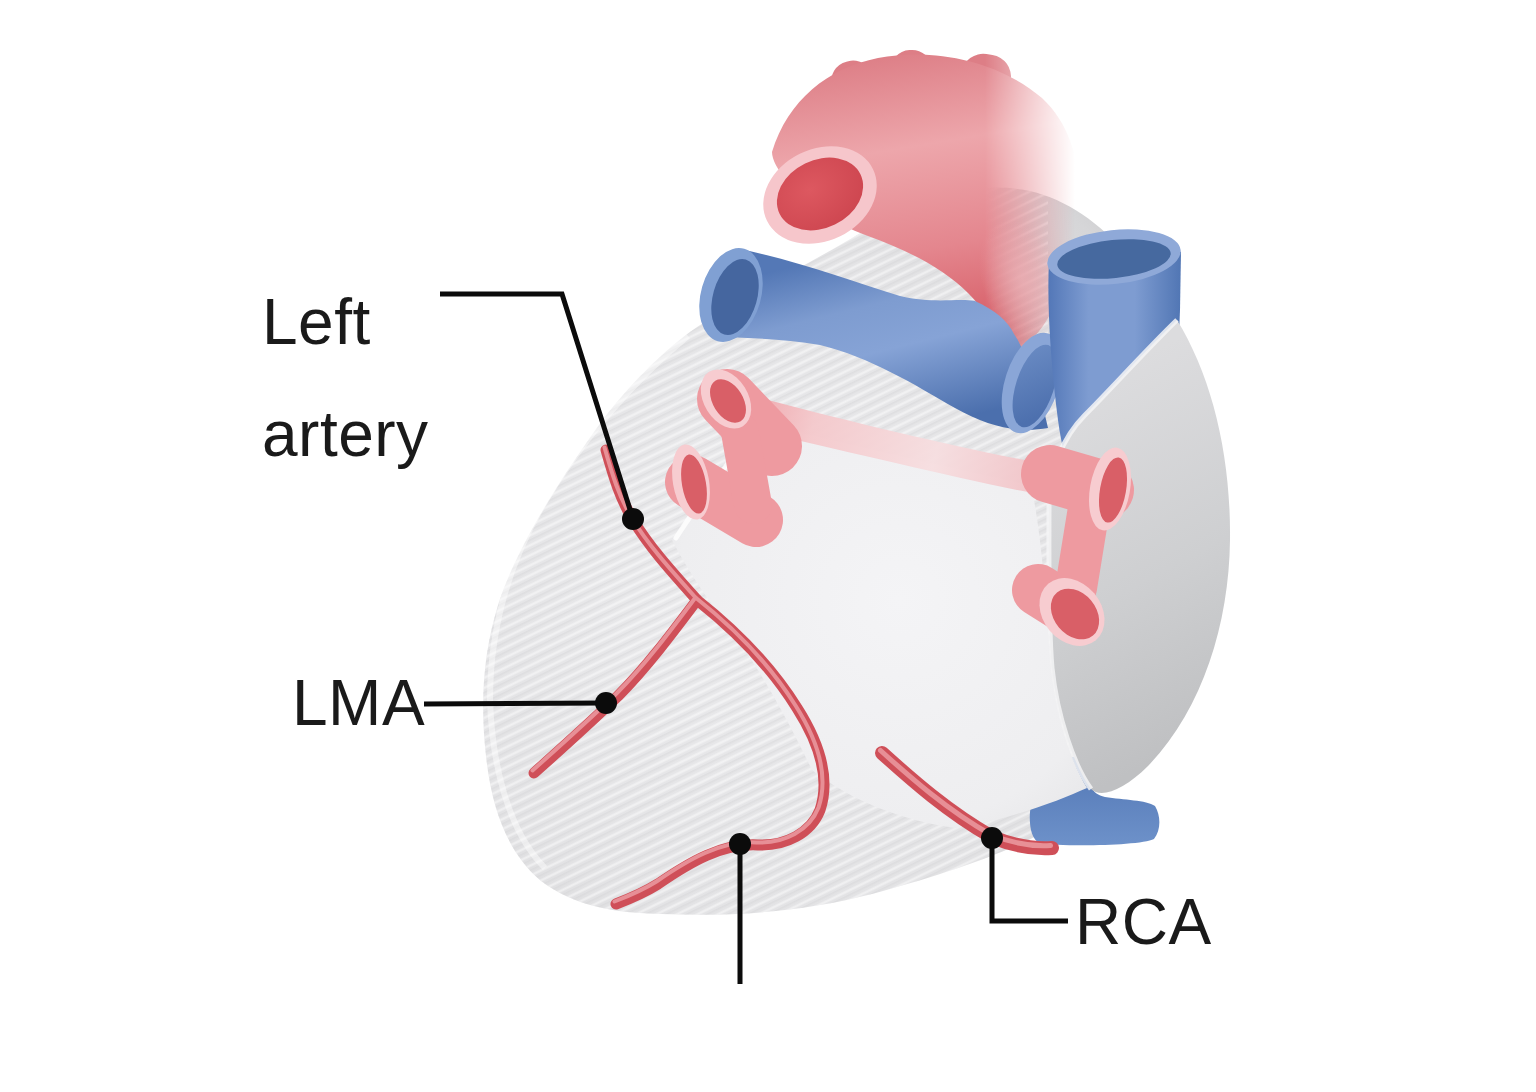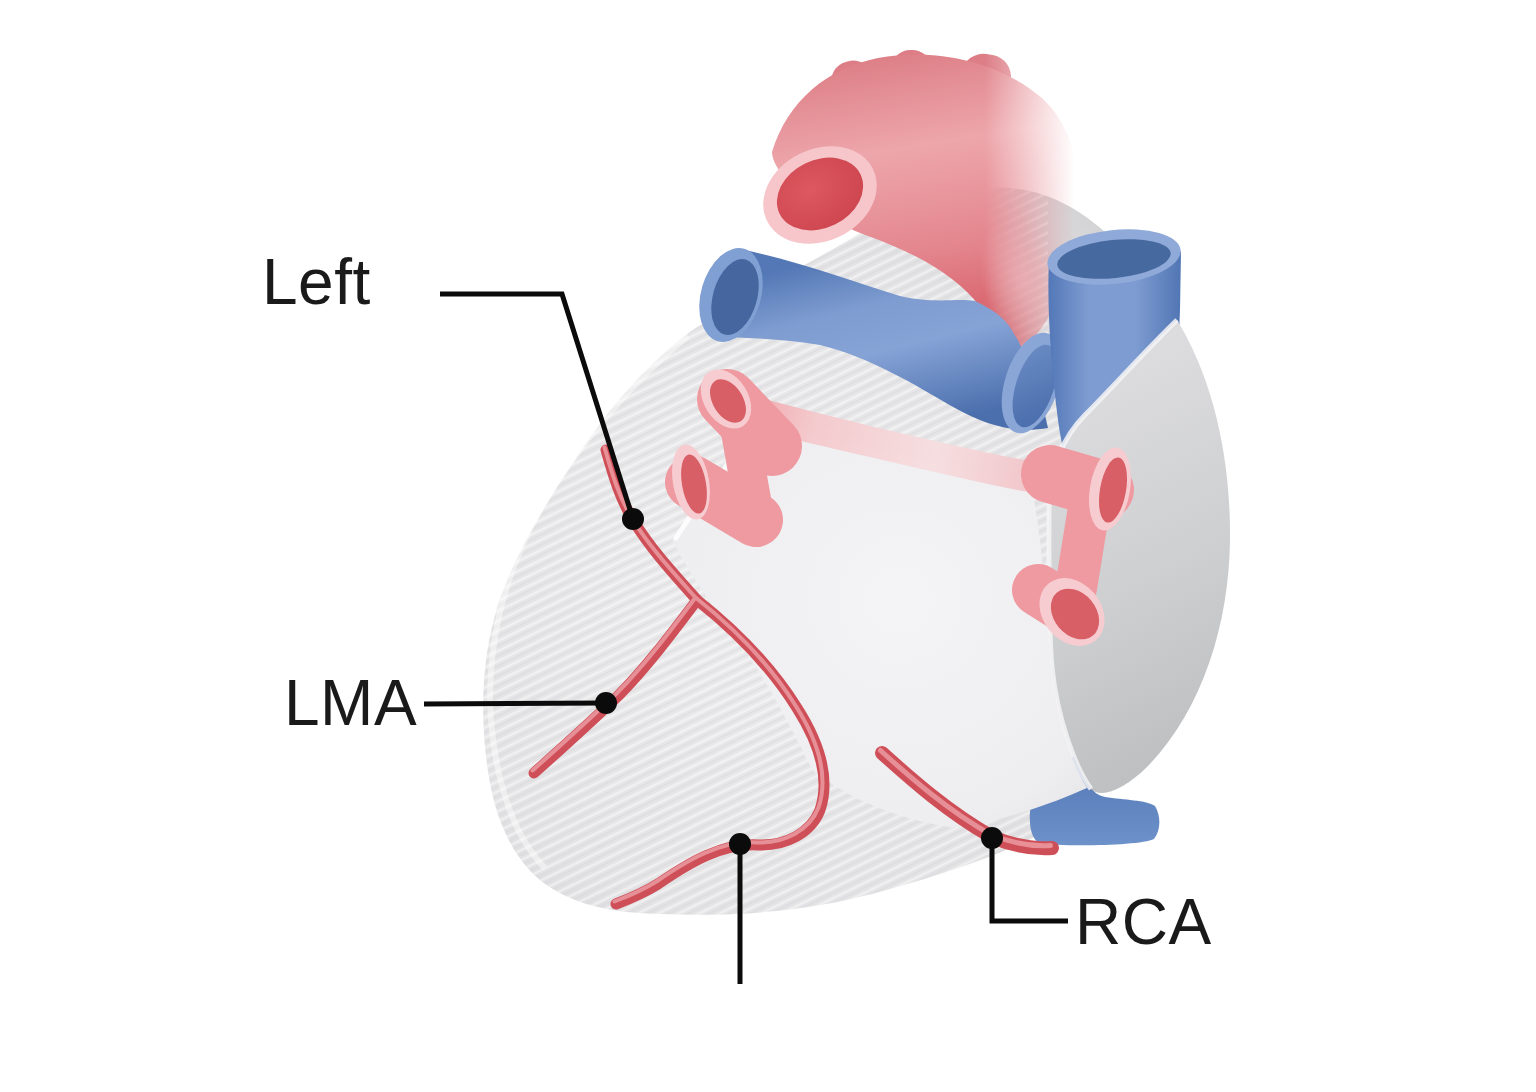--- a/index.html
+++ b/index.html
@@ -14,21 +14,21 @@
   .diagram-label{
     position:absolute;
     color:#1a1a1a;
     font-size:64px;
     line-height:72px;
     letter-spacing:0.5px;
     white-space:nowrap;
     user-select:none;
   }
   .diagram-label.small{line-height:64px;}
-  .label-line{display:block;}
+  .label-line{display:block;margin-top:40px;}
 </style>
 </head>
 <body>
 
 <div class="stage">
 
   <svg width="1536" height="1092" viewBox="0 0 1536 1092">
     <defs>
 
       <radialGradient id="bodyGrad" cx="760" cy="580" r="520" gradientUnits="userSpaceOnUse">
@@ -248,20 +248,21 @@
     <g fill="#0b0b0b">
       <circle cx="633" cy="519" r="11"></circle>
       <circle cx="606" cy="703" r="11"></circle>
       <circle cx="740" cy="844" r="11"></circle>
       <circle cx="992" cy="838" r="11"></circle>
     </g>
   </svg>
 
   <div class="diagram-label" style="left:262px; top:246px;">
     <span class="label-line">Left</span>
+    <span class="label-line">artery</span>
   </div>
 
-  <div class="diagram-label small" style="left:284px; top:671px;">LMA</div>
+  <div class="diagram-label small" style="left:292px; top:671px;">LMA</div>
 
 
   <div class="diagram-label small" style="left:1075px; top:890px;text-align:center;">RCA</div>
 
 </div>
 
 </body></html>

